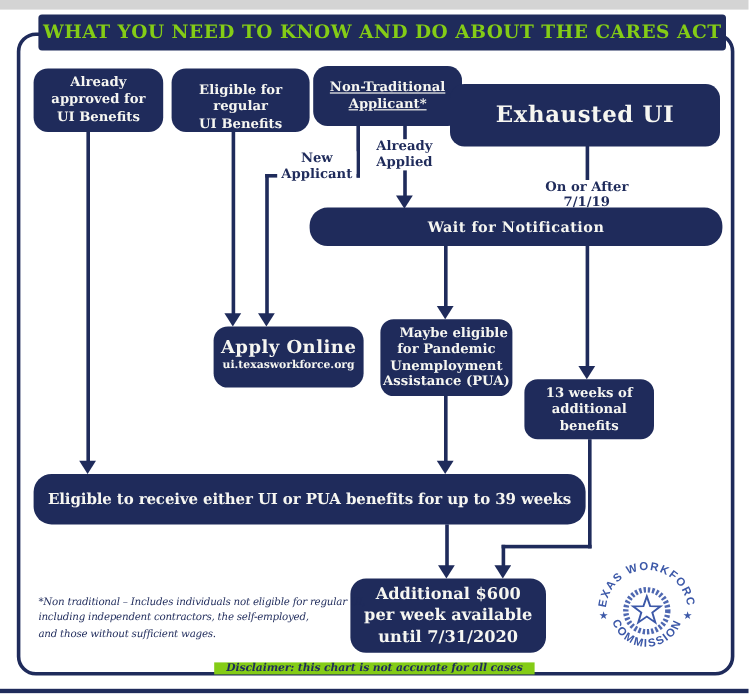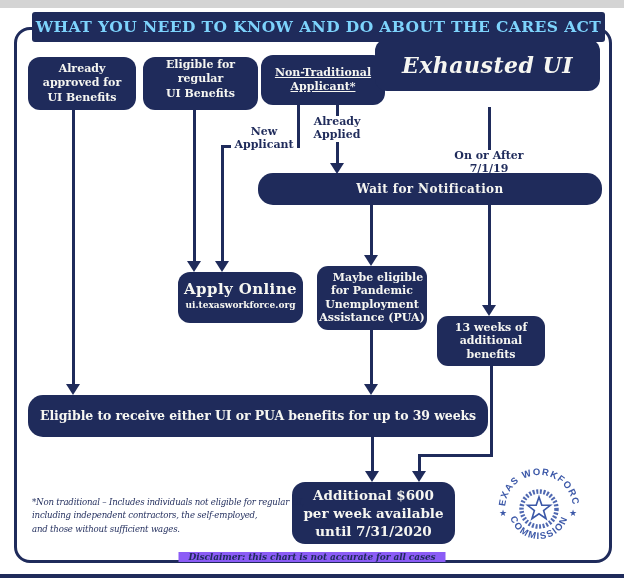--- a/index.html
+++ b/index.html
@@ -8,21 +8,21 @@
     font-family:"DejaVu Serif", serif;color:#1f2b5b;
   }
   .strip-top{position:absolute;left:0;top:0;width:624px;height:8px;background:#d4d4d4;}
   .strip-bottom{position:absolute;left:0;top:574px;width:624px;height:4px;background:#1f2b5b;}
   .outer-border{
     position:absolute;left:14px;top:27px;width:598px;height:536px;box-sizing:border-box;
     border:3px solid #1f2b5b;border-radius:16px;z-index:1;background:transparent;
   }
   .title-bar{
     position:absolute;left:32px;top:12px;width:573px;height:30px;background:#1f2b5b;
-    border-radius:3px;z-index:4;color:#7dd3fc;font-weight:bold;font-size:15.5px;
+    border-radius:3px;z-index:4;color:#84cc16;font-weight:bold;font-size:15.5px;
     letter-spacing:.4px;text-align:center;line-height:30px;white-space:nowrap;
   }
   .node{
     position:absolute;background:#1f2b5b;color:#f6f6f1;border-radius:12px;z-index:3;
     text-align:center;font-weight:bold;box-sizing:border-box;
   }
   .node .ln{line-height:1.3;}
   .vline,.hline{position:absolute;background:#1f2b5b;z-index:2;}
   .vline{width:3px;}
   .hline{height:3px;}
@@ -34,53 +34,53 @@
   .edge-label{
     position:absolute;z-index:3;background:#ffffff;color:#1f2b5b;font-weight:bold;
     font-size:11px;line-height:1.18;text-align:center;
   }
   .footnote{
     position:absolute;left:32px;top:496px;width:260px;z-index:3;color:#1f2b5b;
     font-style:italic;font-size:8.6px;letter-spacing:-0.2px;line-height:1.55;white-space:nowrap;
   }
   .disclaimer{
     position:absolute;left:50%;transform:translateX(-50%);top:552px;z-index:5;
-    background:#8b5cf6;padding:0 10px;color:#1f2b5b;font-weight:bold;font-style:italic;
+    background:#84cc16;padding:0 10px;color:#1f2b5b;font-weight:bold;font-style:italic;
     font-size:9px;letter-spacing:-0.1px;white-space:nowrap;
   }
   .seal{position:absolute;left:496px;top:466px;z-index:3;}
 </style>
 </head>
 <body>
 
 <div id="stage">
 
   <div class="strip-top"></div>
   <div class="outer-border"></div>
 
   <div class="title-bar">WHAT YOU NEED TO KNOW AND DO ABOUT THE CARES ACT</div>
 
   <div class="node" style="left:28px;top:57px;width:108px;height:53px;font-size:11px;padding-top:5px;">
     <div class="ln">Already</div>
     <div class="ln">approved for</div>
     <div class="ln">UI Benefits</div>
   </div>
 
-  <div class="node" style="left:143px;top:57px;width:115px;height:53px;font-size:11px;padding-top:1px;">
+  <div class="node" style="left:143px;top:57px;width:115px;height:53px;font-size:11px;padding-top:11px;">
     <div class="ln">Eligible for</div>
     <div class="ln">regular</div>
     <div class="ln">UI Benefits</div>
   </div>
 
   <div class="node" style="left:261px;top:55px;width:124px;height:50px;font-size:11px;padding-top:11px;text-decoration:underline;">
     <div class="ln">Non-Traditional</div>
     <div class="ln">Applicant*</div>
   </div>
 
-  <div class="node" style="left:375px;top:39px;width:225px;height:52px;font-size:22px;line-height:52px;letter-spacing:.5px;font-style:italic;">Exhausted UI</div>
+  <div class="node" style="left:375px;top:70px;width:225px;height:52px;font-size:19px;line-height:52px;letter-spacing:.5px;">Exhausted UI</div>
 
   <div class="vline" style="left:72px;top:107px;height:279px;"></div>
   <div class="arr" style="left:66px;top:384px;"></div>
 
   <div class="vline" style="left:193px;top:110px;height:152px;"></div>
   <div class="arr" style="left:187px;top:261px;"></div>
 
   <div class="vline" style="left:297px;top:105px;height:43px;"></div>
   <div class="hline" style="left:221px;top:145px;width:79px;"></div>
   <div class="vline" style="left:221px;top:145px;height:117px;"></div>

